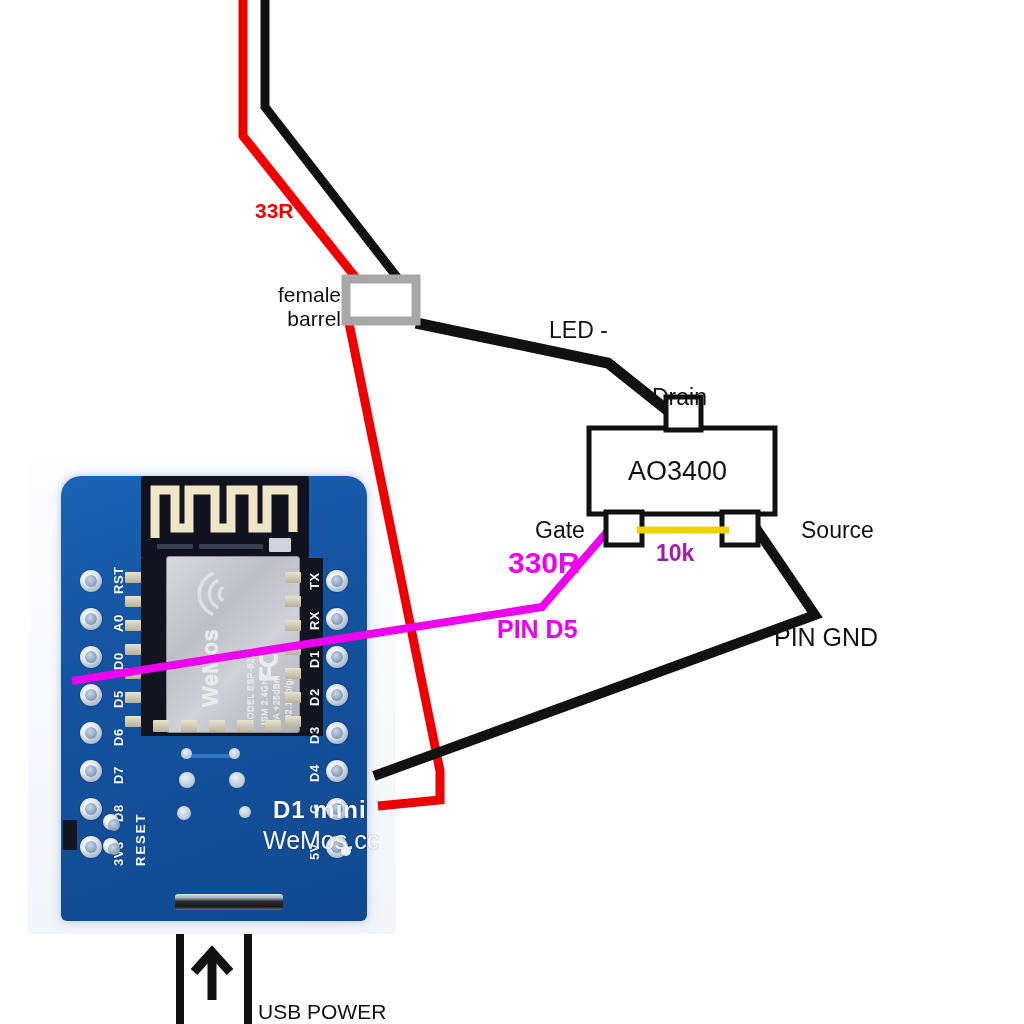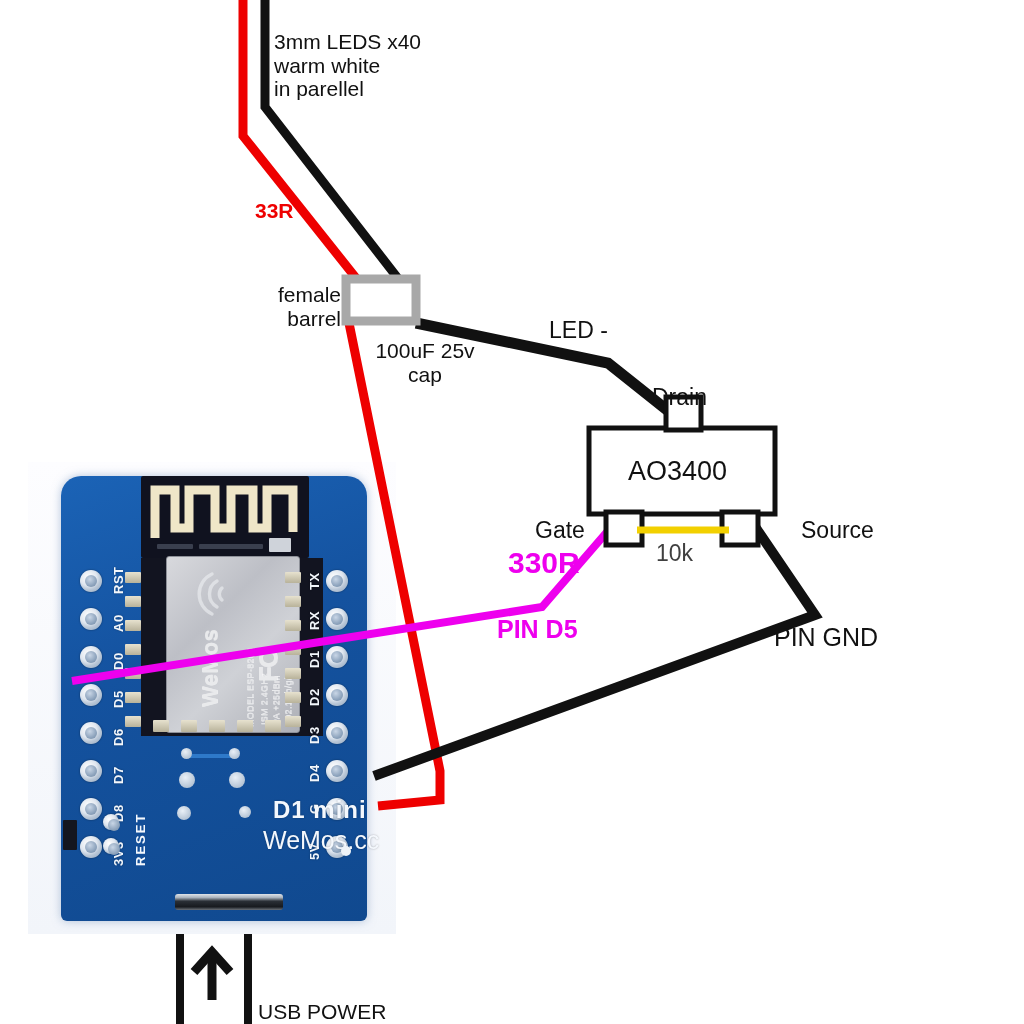--- a/index.html
+++ b/index.html
@@ -9,21 +9,21 @@
     overflow:hidden;position:relative;
   }
   #stage{position:absolute;left:0;top:0;width:1024px;height:1024px;}
   svg.layer{position:absolute;left:0;top:0;width:1024px;height:1024px;}
 
   
   .lbl{position:absolute;white-space:pre;line-height:1.12;}
   .lbl-black{color:#111111;}
   .lbl-red{color:#ee0000;font-weight:bold;}
   .lbl-mag{color:#ee00ee;font-weight:bold;}
-  .lbl-yel{color:#404040;font-weight:normal;}
+  .lbl-yel{color:#a21caf;font-weight:bold;}
 
   
   #board-photo{
     position:absolute;left:28px;top:462px;width:368px;height:472px;
     background:linear-gradient(180deg,#fdfdff 0%,#f2f5fa 100%);
   }
   .pcb{
     position:absolute;left:33px;top:14px;width:306px;height:445px;
     background:linear-gradient(160deg,#1b63b6 0%,#14529f 40%,#10498f 100%);
     border-radius:20px 20px 6px 6px;
@@ -222,31 +222,26 @@
     <rect x="346" y="279" width="70" height="42" fill="#ffffff" stroke="#a8a8a8" stroke-width="9"></rect>
 
     <line x1="180" y1="934" x2="180" y2="1024" stroke="#111111" stroke-width="8"></line>
     <line x1="248" y1="934" x2="248" y2="1024" stroke="#111111" stroke-width="8"></line>
     <g>
       <line x1="212" y1="1000" x2="212" y2="954" stroke="#111111" stroke-width="9"></line>
       <polyline points="194,972 212,952 230,972" fill="none" stroke="#111111" stroke-width="9" stroke-linejoin="miter"></polyline>
     </g>
   </svg>
 
-  <div class="lbl lbl-black" style="left:274px;top:30px;font-size:21px;text-align:left;">3mm LEDS x40
-warm white
-in parellel</div>
 
   <div class="lbl lbl-red" style="left:255px;top:199px;font-size:21px;">33R</div>
 
   <div class="lbl lbl-black" style="left:275px;top:283px;font-size:21px;text-align:right;width:66px;">female
 barrel</div>
 
-  <div class="lbl lbl-black" style="left:370px;top:339px;font-size:21px;text-align:center;width:110px;">100uF 25v
-cap</div>
 
   <div class="lbl lbl-black" style="left:549px;top:318px;font-size:23px;">LED -</div>
 
   <div class="lbl lbl-black" style="left:652px;top:369px;font-size:23px;margin-top:16px;">Drain</div>
 
   <div class="lbl lbl-black" style="left:628px;top:456px;font-size:27px;">AO3400</div>
 
   <div class="lbl lbl-black" style="left:535px;top:518px;font-size:23px;">Gate</div>
 
   <div class="lbl lbl-black" style="left:766px;top:518px;font-size:23px;margin-left:35px;">Source</div>

